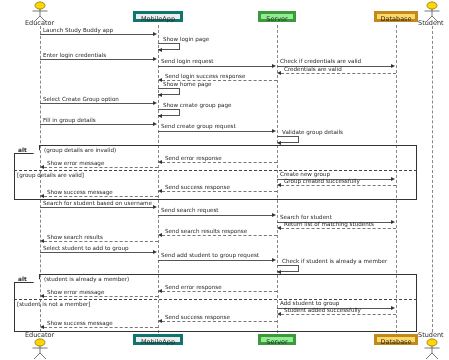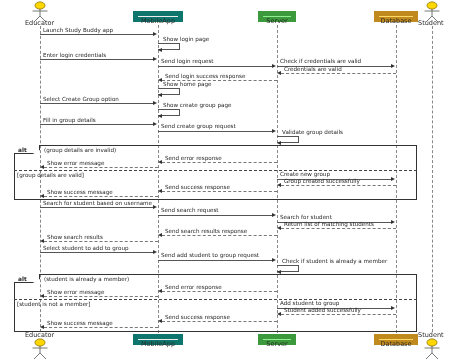--- a/index.html
+++ b/index.html
@@ -24,21 +24,21 @@
     position: absolute;
     width: 0;
     border-left: 1px dashed #888888;
     top: 0;
     height: 0;
   }
   
   .participant-box {
     position: absolute;
     box-sizing: border-box;
-    border: 5px solid #0f766e;
+    border: 3px solid #0f766e;
     background: #ededed;
     font-size: 6.5px;
     line-height: 10px;
     height: 11px;
     text-align: center;
     color: #2a2a2a;
     white-space: nowrap;
     font-family: "DejaVu Sans", sans-serif;
   }
   .participant-box.server {

